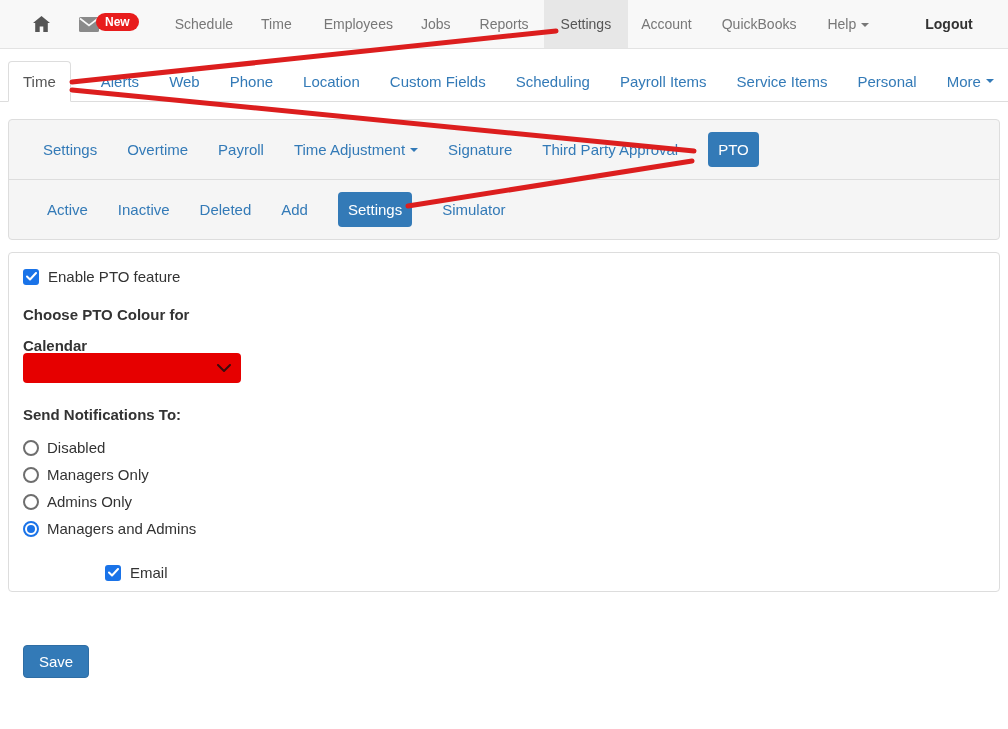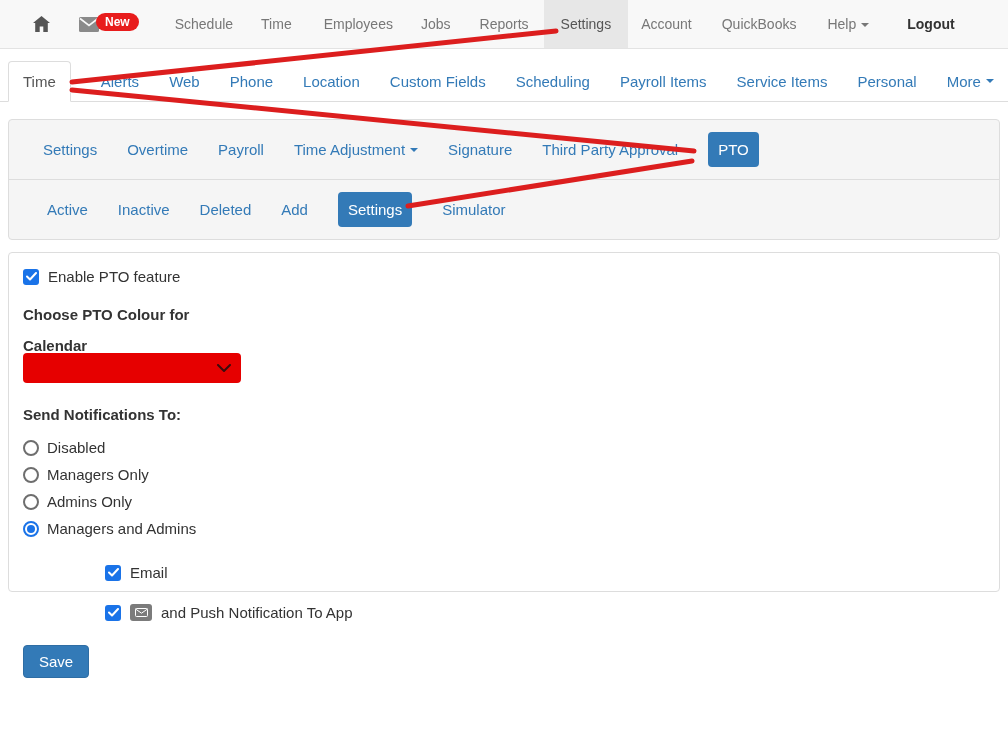--- a/index.html
+++ b/index.html
@@ -93,21 +93,21 @@
     <a class="nav-link" style="margin-left:28px;">Time</a>
     <a class="nav-link" style="margin-left:32px;">Employees</a>
     <a class="nav-link" style="margin-left:28px;">Jobs</a>
     <a class="nav-link" style="margin-left:29px;">Reports</a>
     <a class="nav-active" style="margin-left:15px;">Settings</a>
     <a class="nav-link" style="margin-left:13px;">Account</a>
     <a class="nav-link" style="margin-left:30px;">QuickBooks</a>
     <a class="nav-link" style="margin-left:31px;text-align:right;">
       <span>Help</span><span class="caret"></span>
     </a>
-    <a class="nav-link bold" style="margin-left:38px;">Logout</a>
+    <a class="nav-link bold" style="margin-left:56px;">Logout</a>
   </nav>
 
   <nav class="tabs">
     <a class="tab-active">Time</a>
     <a class="tab-link">Alerts</a>
     <a class="tab-link">Web</a>
     <a class="tab-link">Phone</a>
     <a class="tab-link">Location</a>
     <a class="tab-link">Custom Fields</a>
     <a class="tab-link">Scheduling</a>
@@ -193,34 +193,20 @@
 
     <div class="abs row-center" style="top:311px;left:96px;">
       <span class="checkbox">
         <svg width="11" height="9" viewBox="0 0 11 9">
             <path d="M1 4.5L4 7.5L10 1" fill="none" stroke="#fff" stroke-width="2" stroke-linecap="round" stroke-linejoin="round"></path>
           </svg>
       </span>
       <span>Email</span>
     </div>
 
-    <div class="abs row-center" style="top:351px;left:96px;">
-      <span class="checkbox">
-        <svg width="11" height="9" viewBox="0 0 11 9">
-            <path d="M1 4.5L4 7.5L10 1" fill="none" stroke="#fff" stroke-width="2" stroke-linecap="round" stroke-linejoin="round"></path>
-          </svg>
-      </span>
-      <span class="push-icon">
-        <svg width="13" height="9" viewBox="0 0 13 9">
-          <rect x="0.5" y="0.5" width="12" height="8" rx="1" fill="none" stroke="#fff" stroke-width="1"></rect>
-          <path d="M0.5 1l6 4.2 6-4.2" fill="none" stroke="#fff" stroke-width="1"></path>
-        </svg>
-      </span>
-      <span>and Push Notification To App</span>
-    </div>
 
     <button class="save-button abs" style="top:392px;left:14px;">Save</button>
   </div>
 
   <svg class="annotations" width="1008" height="729" viewBox="0 0 1008 729">
     <line x1="556" y1="31" x2="72" y2="82"></line>
     <line x1="72" y1="90" x2="694" y2="151"></line>
     <line x1="692" y1="161" x2="408" y2="206"></line>
   </svg>
 

